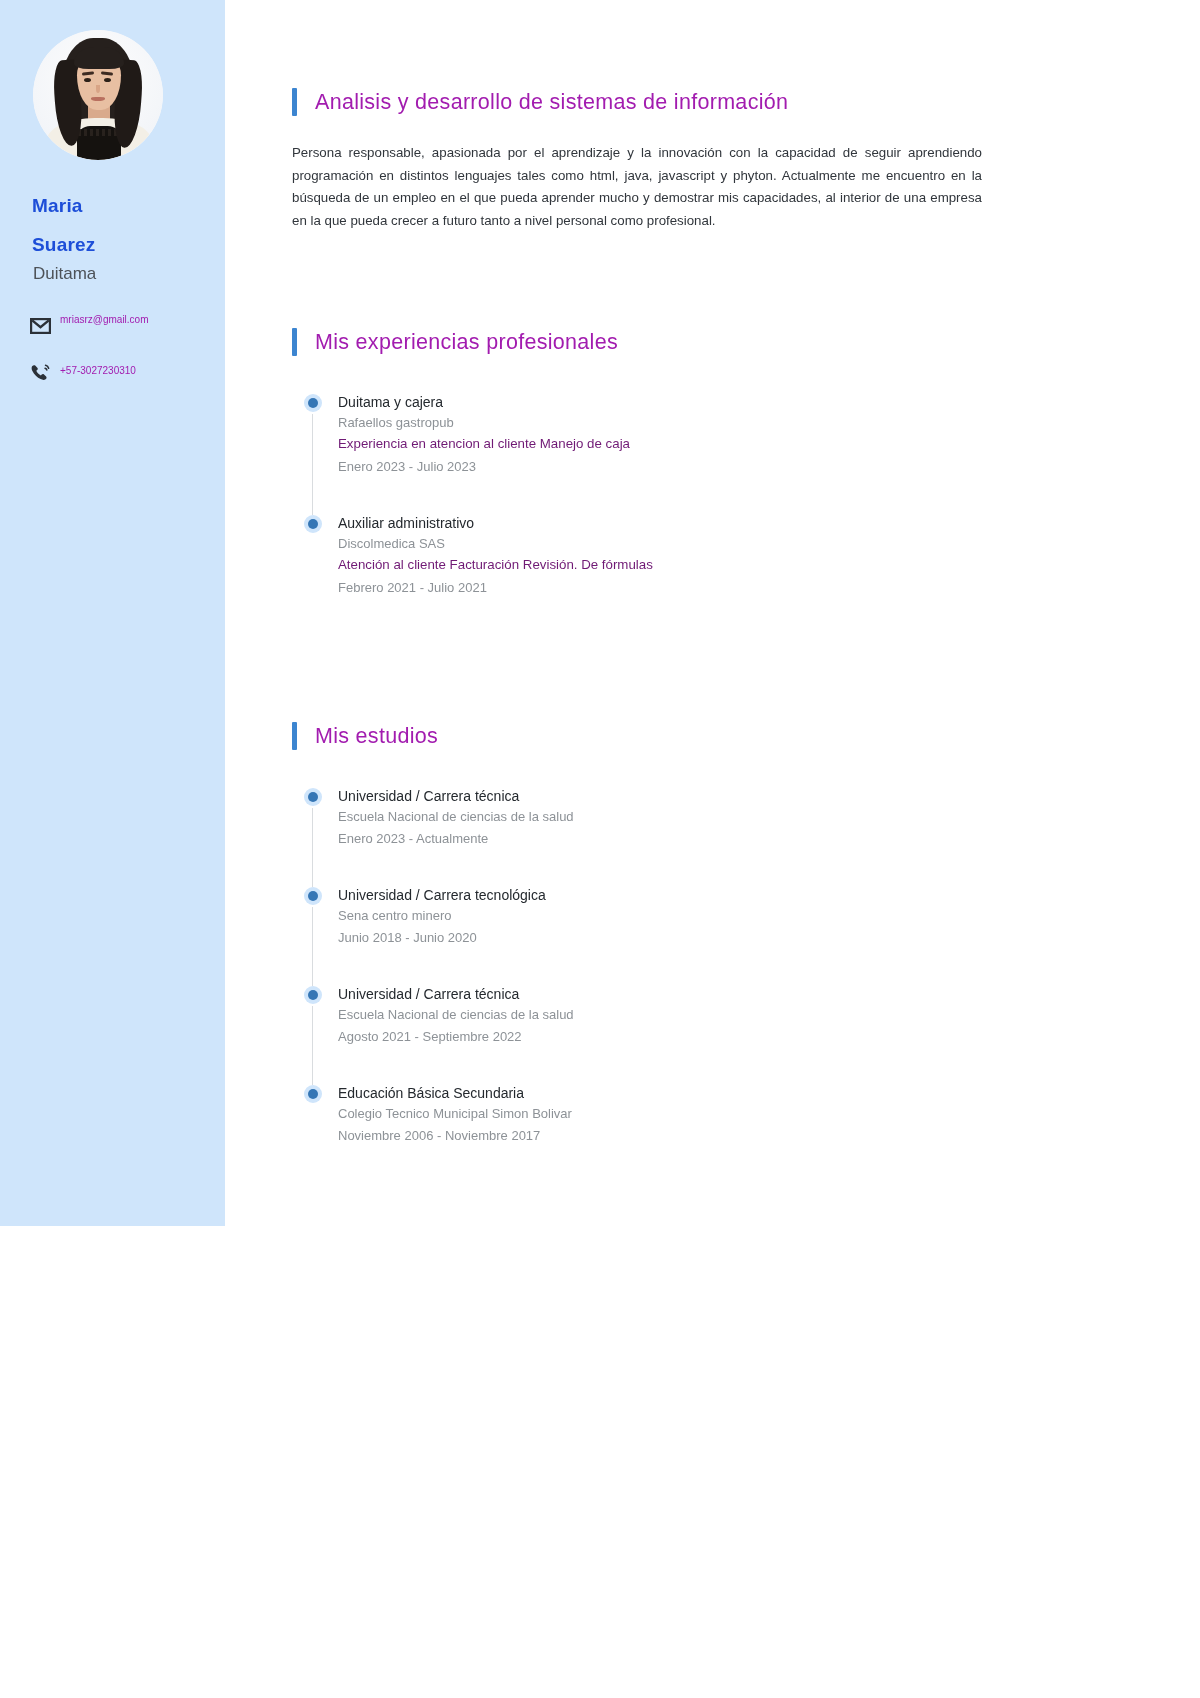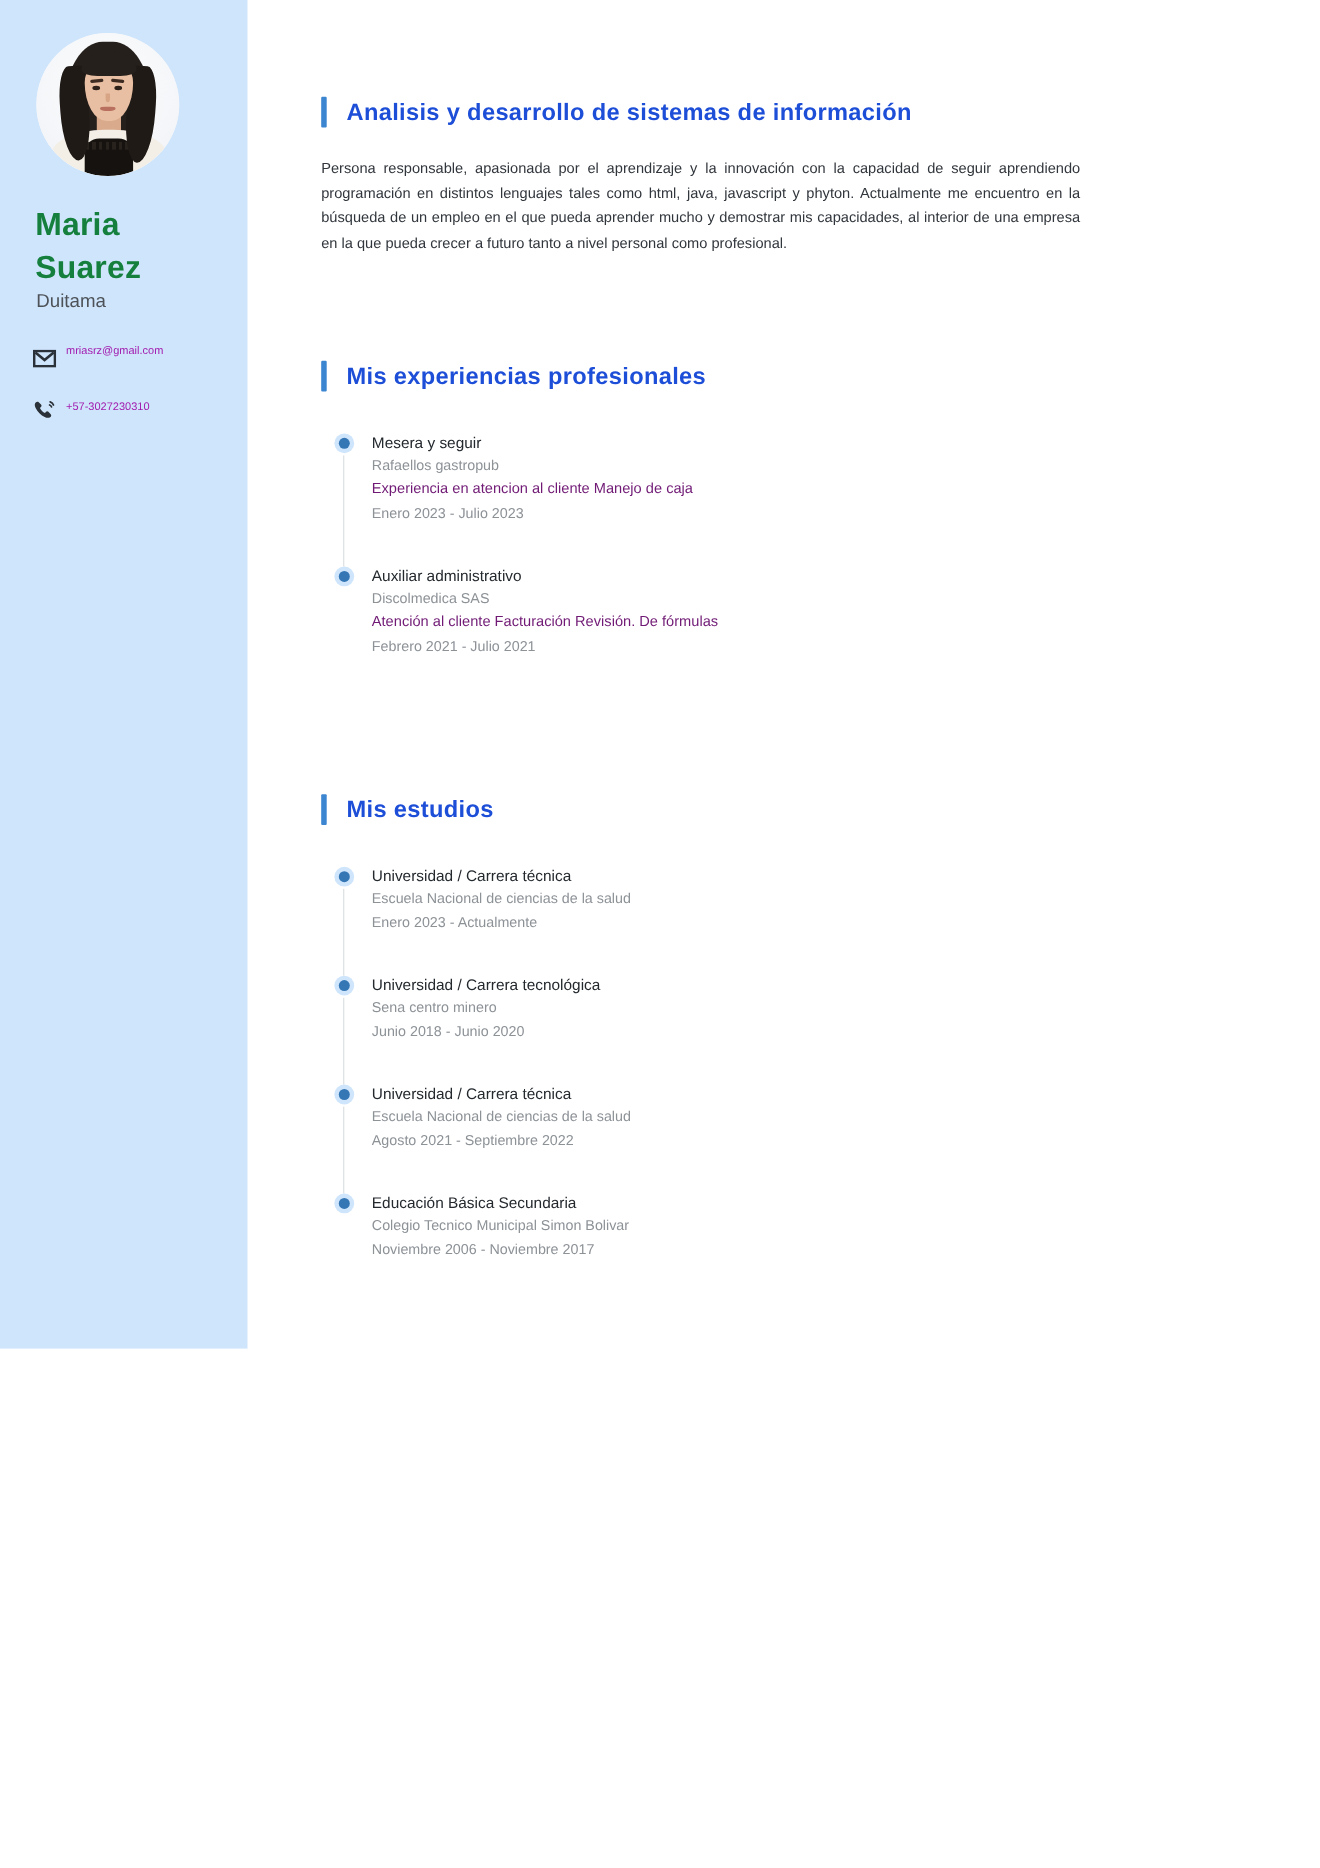--- a/index.html
+++ b/index.html
@@ -140,23 +140,23 @@
     width: 42px; height: 7px;
     background: repeating-linear-gradient(90deg, #2c2520 0 3px, #15120f 3px 6px);
     opacity: .85;
   }
 
   .name {
     position: absolute;
     left: 32px;
     top: 186px;
     width: 180px;
-    font-size: 29px;
+    font-size: 19px;
     font-weight: bold;
-    color: #15803d;
+    color: #1d4ed8;
     line-height: 39px;
     letter-spacing: .2px;
   }
   .city {
     position: absolute;
     left: 33px;
     top: 264px;
     font-size: 17px;
     color: #4d5258;
   }
@@ -205,22 +205,22 @@
     gap: 18px;
   }
   .sec-bar {
     width: 5px;
     height: 28px;
     background: #3c85d0;
     border-radius: 1px;
   }
   .sec-title {
     font-size: 21.5px;
-    font-weight: bold;
-    color: #1d4ed8;
+    font-weight: normal;
+    color: #a21caf;
     letter-spacing: .3px;
     white-space: nowrap;
   }
   .summary {
     margin-top: 26px;
     width: 690px;
     font-size: 13.3px;
     line-height: 22.5px;
     color: #31363c;
     text-align: justify;
@@ -362,21 +362,21 @@
       <div class="sec-head">
         <span class="sec-bar"></span>
         <h2 class="sec-title">Mis experiencias profesionales</h2>
       </div>
 
       <div class="timeline">
 
         <div class="tl-item">
           <span class="tl-dot"></span>
           <span class="tl-line"></span>
-          <div class="tl-title">Mesera y seguir</div>
+          <div class="tl-title">Duitama y cajera</div>
           <div class="tl-org">Rafaellos gastropub</div>
           <div class="tl-desc">Experiencia en atencion al cliente Manejo de caja</div>
           <div class="tl-date">Enero 2023 - Julio 2023</div>
         </div>
 
         <div class="tl-item">
           <span class="tl-dot"></span>
 
           <div class="tl-title">Auxiliar administrativo</div>
           <div class="tl-org">Discolmedica SAS</div>

